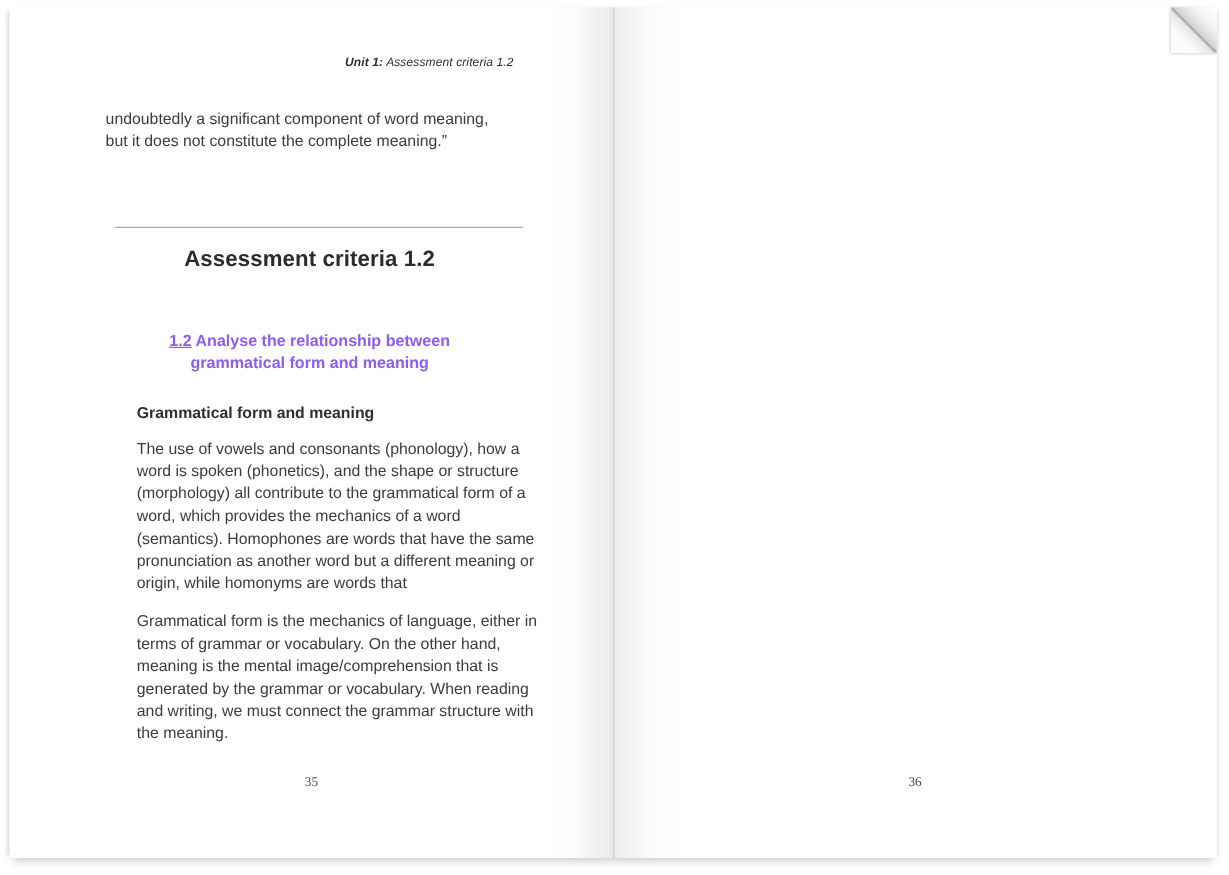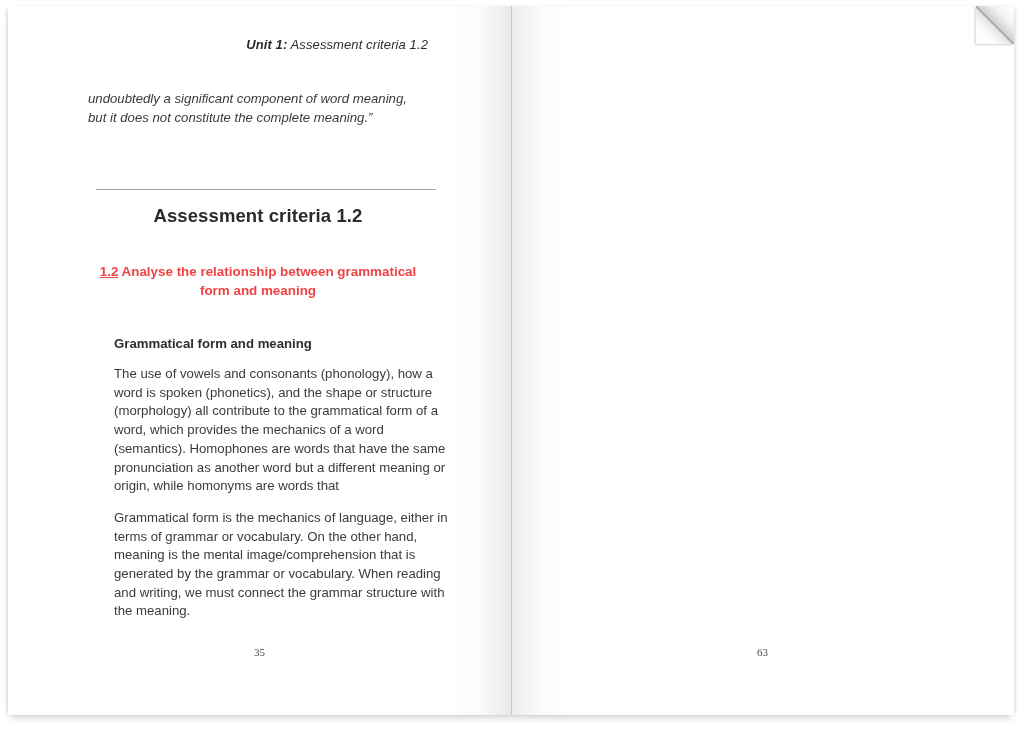--- a/index.html
+++ b/index.html
@@ -86,58 +86,57 @@
     position: absolute;
     top: 0;
     bottom: 0;
     width: 340px;
   }
   .page.left  .page-inner { left: 80px; }
 
   
   .running-head {
     position: absolute;
-    top: 31px;
-    right: 0;
-    font-size: 13px;
+    top: 41px;
+    right: 0;
+    font-size: 10px;
     font-style: italic;
     color: #2c2c2c;
     letter-spacing: .1px;
     white-space: nowrap;
   }
   .running-head .unit {
     font-weight: bold;
     font-style: italic;
   }
 
   p {
     margin: 0 0 13px 0;
     font-size: 13.2px;
     line-height: 18.7px;
     color: #3b3b3b;
   }
   p.italic {
-    font-style: italic;
   }
 
   h2.section-title {
     margin: 0;
     font-size: 18.5px;
     font-weight: bold;
     text-align: center;
     color: #2b2b2b;
     letter-spacing: .1px;
   }
   h3.criteria-heading {
-    margin: 0;
+    margin: 12px;
     font-size: 13.4px;
     font-weight: bold;
     text-align: center;
     line-height: 19px;
-    color: #ef4444;
+    color: #8b5cf6;
   }
   h3.criteria-heading .num { text-decoration: underline; }
 
   h4.sub-heading {
     margin: 0 0 12px 0;
     font-size: 13.2px;
     font-weight: bold;
     line-height: 18px;
     color: #2e2e2e;
   }
@@ -229,21 +228,21 @@
             <p>The use of vowels and consonants (phonology), how a word is spoken (phonetics), and the shape or structure (morphology) all contribute to the grammatical form of a word, which provides the mechanics of a word (semantics). Homophones are words that have the same pronunciation as another word but a different meaning or origin, while homonyms are words that</p>
             <p>Grammatical form is the mechanics of language, either in terms of grammar or vocabulary. On the other hand, meaning is the mental image/comprehension that is generated by the grammar or vocabulary. When reading and writing, we must connect the grammar structure with the meaning.</p>
           </div>
 
         </div>
         <div class="folio">35</div>
       </div>
 
       <div class="page right">
 
-        <div class="folio">63</div>
+        <div class="folio">36</div>
       </div>
 
       <div class="spine"></div>
     </div>
 
     <div class="page-curl">
       <div class="fold"></div>
     </div>
   </div>
 </div>

